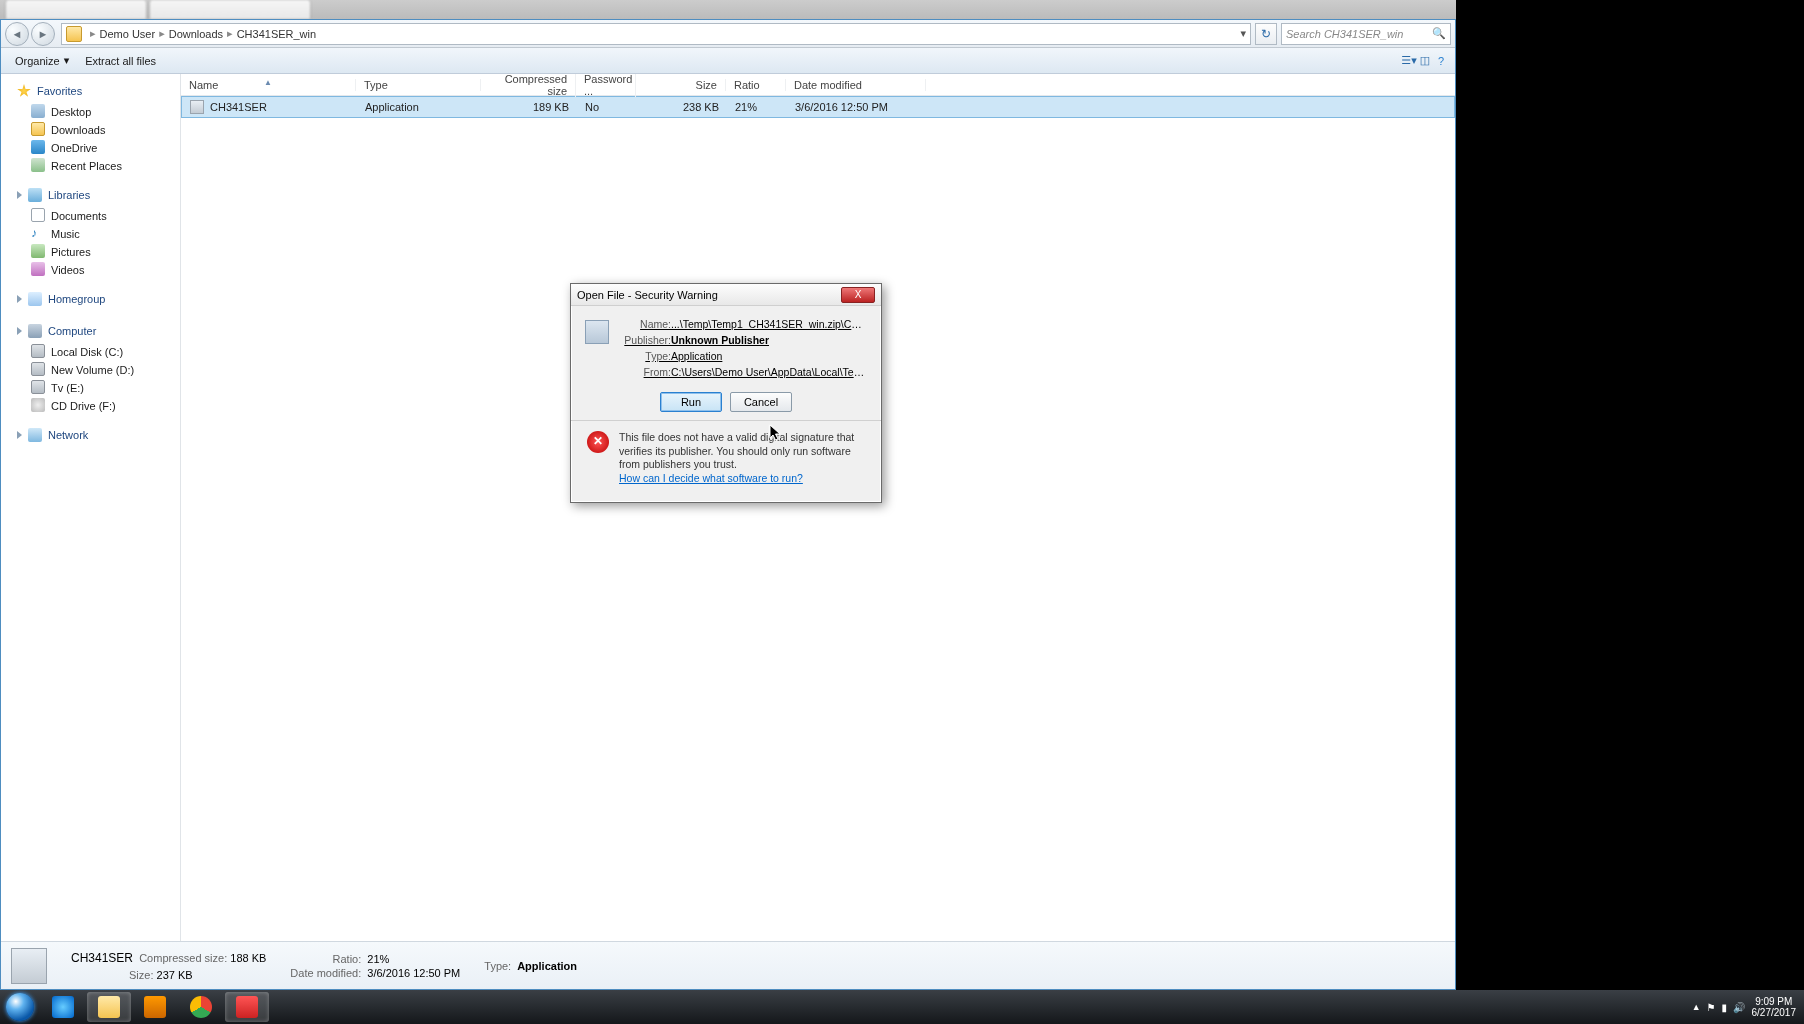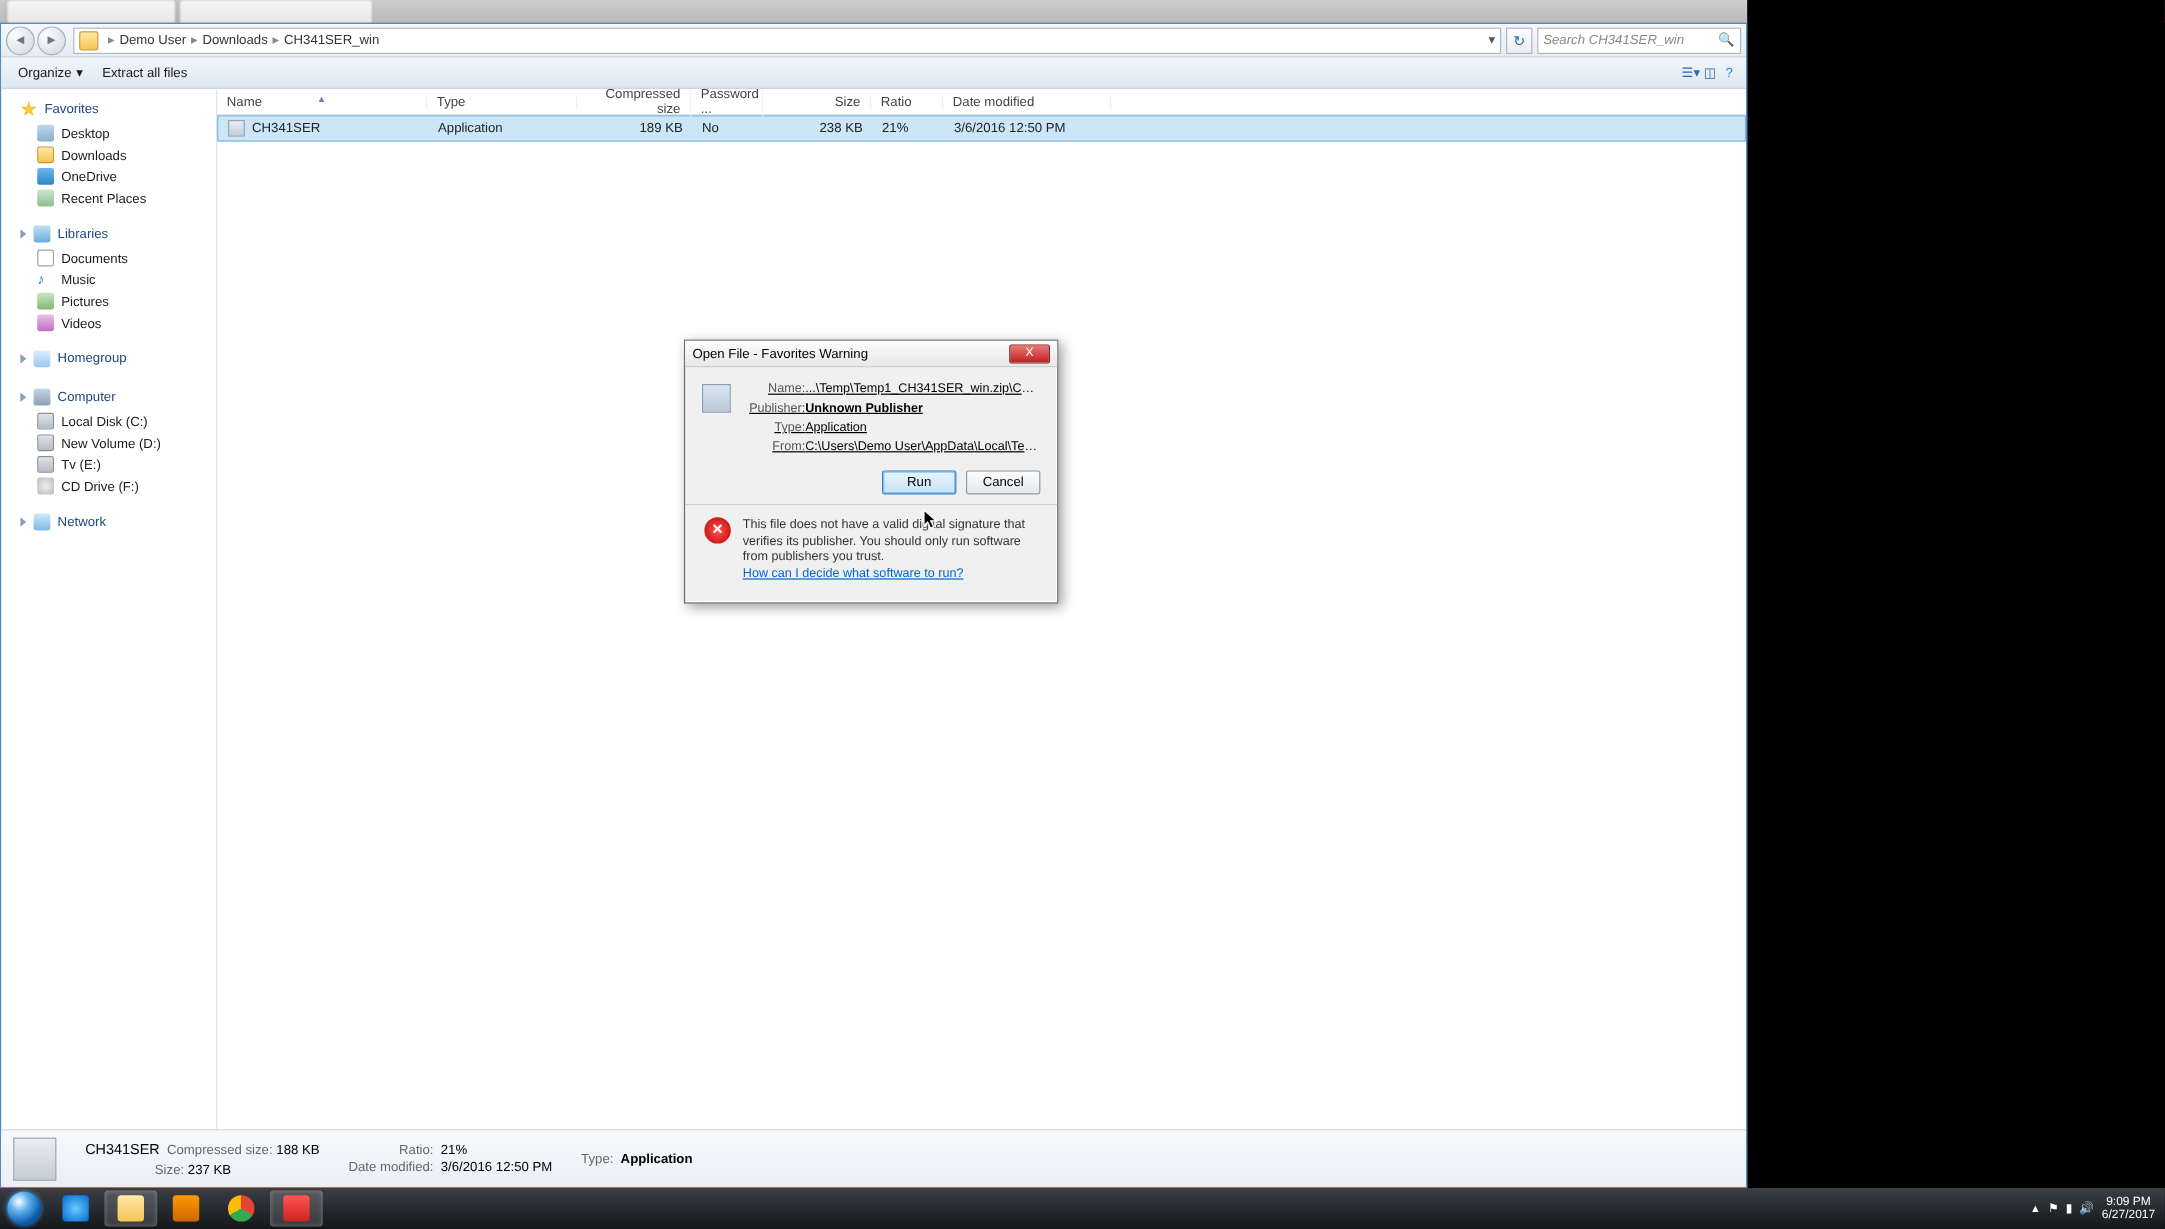--- a/index.html
+++ b/index.html
@@ -90,21 +90,21 @@
 .dlg .titlebar{ height:22px; background:linear-gradient(#fdfdfd,#e8e8e8); display:flex; align-items:center; padding:0 6px; border-bottom:1px solid #cfcfcf;}
 .dlg .titlebar .x{ margin-left:auto; width:34px;height:16px;background:linear-gradient(#e77,#b22); color:#fff; font-size:10px; display:flex; align-items:center; justify-content:center; border-radius:2px; border:1px solid #822;}
 .dlg .content{ padding:12px 14px 10px 14px; }
 .dlg .q{ font-weight:bold; color:#003399; margin-bottom:10px; line-height:1.3;}
 .dlg .row2{ display:flex; gap:10px;text-decoration:underline; }
 .dlg .fileico{ width:24px;height:24px;border:1px solid #8aa0b6;background:linear-gradient(#dce6f0,#b8c8d8); margin-top:2px;}
 .dlg .kv2{ flex:1; display:grid; grid-template-columns:52px 1fr; row-gap:4px; font-size:10.5px;}
 .dlg .kv2 .k{ text-align:right; color:#555;}
 .dlg .kv2 .v{ color:#000; overflow:hidden; text-overflow:ellipsis; white-space:nowrap;}
 .dlg .kv2 .v.bold{ font-weight:bold;}
-.dlg .btns{ display:flex; justify-content:flex-end; gap:8px; margin-top:14px; margin-bottom:8px;}
+.dlg .btns{ display:flex; justify-content:center; gap:8px; margin-top:14px; margin-bottom:8px;}
 .dlg .btns button{ width:62px; height:20px; font-size:11px; background:linear-gradient(#fdfdfd,#e4e8ec); border:1px solid #8a9aa8; border-radius:2px;}
 .dlg .btns button.def{ border:1px solid #2a80d0; box-shadow:0 0 0 1px #8ec0ec inset; background:linear-gradient(#e8f4fc,#c8e4f6);}
 .dlg hr{ border:none; border-top:1px solid #d0d0d0; margin:0 -14px;}
 .dlg .warn{ display:flex; gap:10px; padding:10px 2px 6px 2px; font-size:10.5px; color:#333; line-height:1.3;}
 .dlg .shield{ width:22px;height:22px; background:radial-gradient(circle,#f55,#b00); border-radius:50%; color:#fff; display:flex;align-items:center;justify-content:center;font-weight:bold; flex:none; font-size:12px;}
 .dlg .warn a{ color:#0066cc; text-decoration:underline;}
 
 .cursor{ position:absolute; left:769px; top:424px; width:14px; height:18px; pointer-events:none;}
 .cursor svg{ filter:drop-shadow(0 0 1px #fff);}
 
@@ -300,21 +300,21 @@
     <div class="kv">
       <span class="k">Type:</span>
         <span class="v" style="font-weight:bold;">Application</span>
     </div>
   </div>
 
 </div>
 
 <div class="dlg">
   <div class="titlebar">
-    <span>Open File - Favorites Warning</span>
+    <span>Open File - Security Warning</span>
     <div class="x">X</div>
   </div>
   <div class="content">
     <div class="row2">
       <div class="fileico"></div>
       <div class="kv2">
         <span class="k">Name:</span>
           <span class="v">...\Temp\Temp1_CH341SER_win.zip\CH341SER.EXE</span>
         <span class="k">Publisher:</span>
           <span class="v bold">Unknown Publisher</span>

